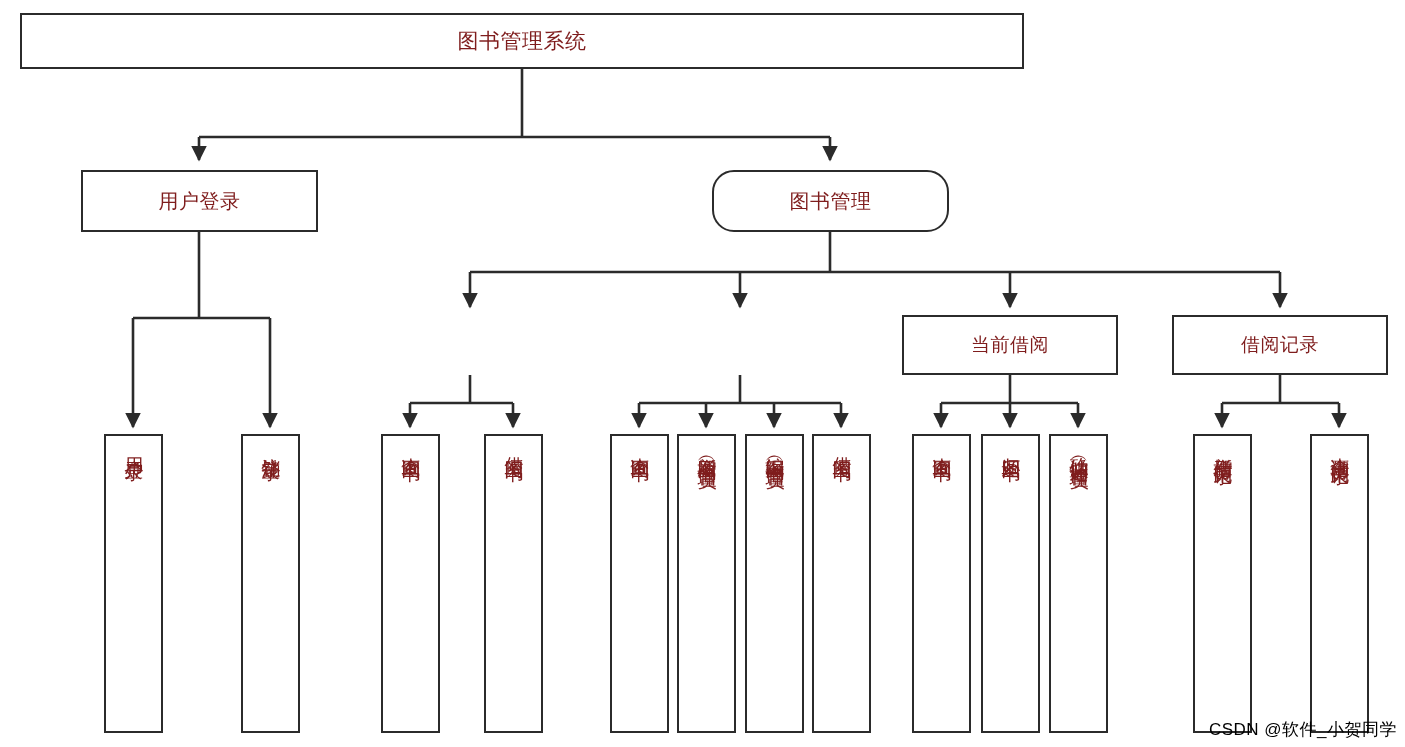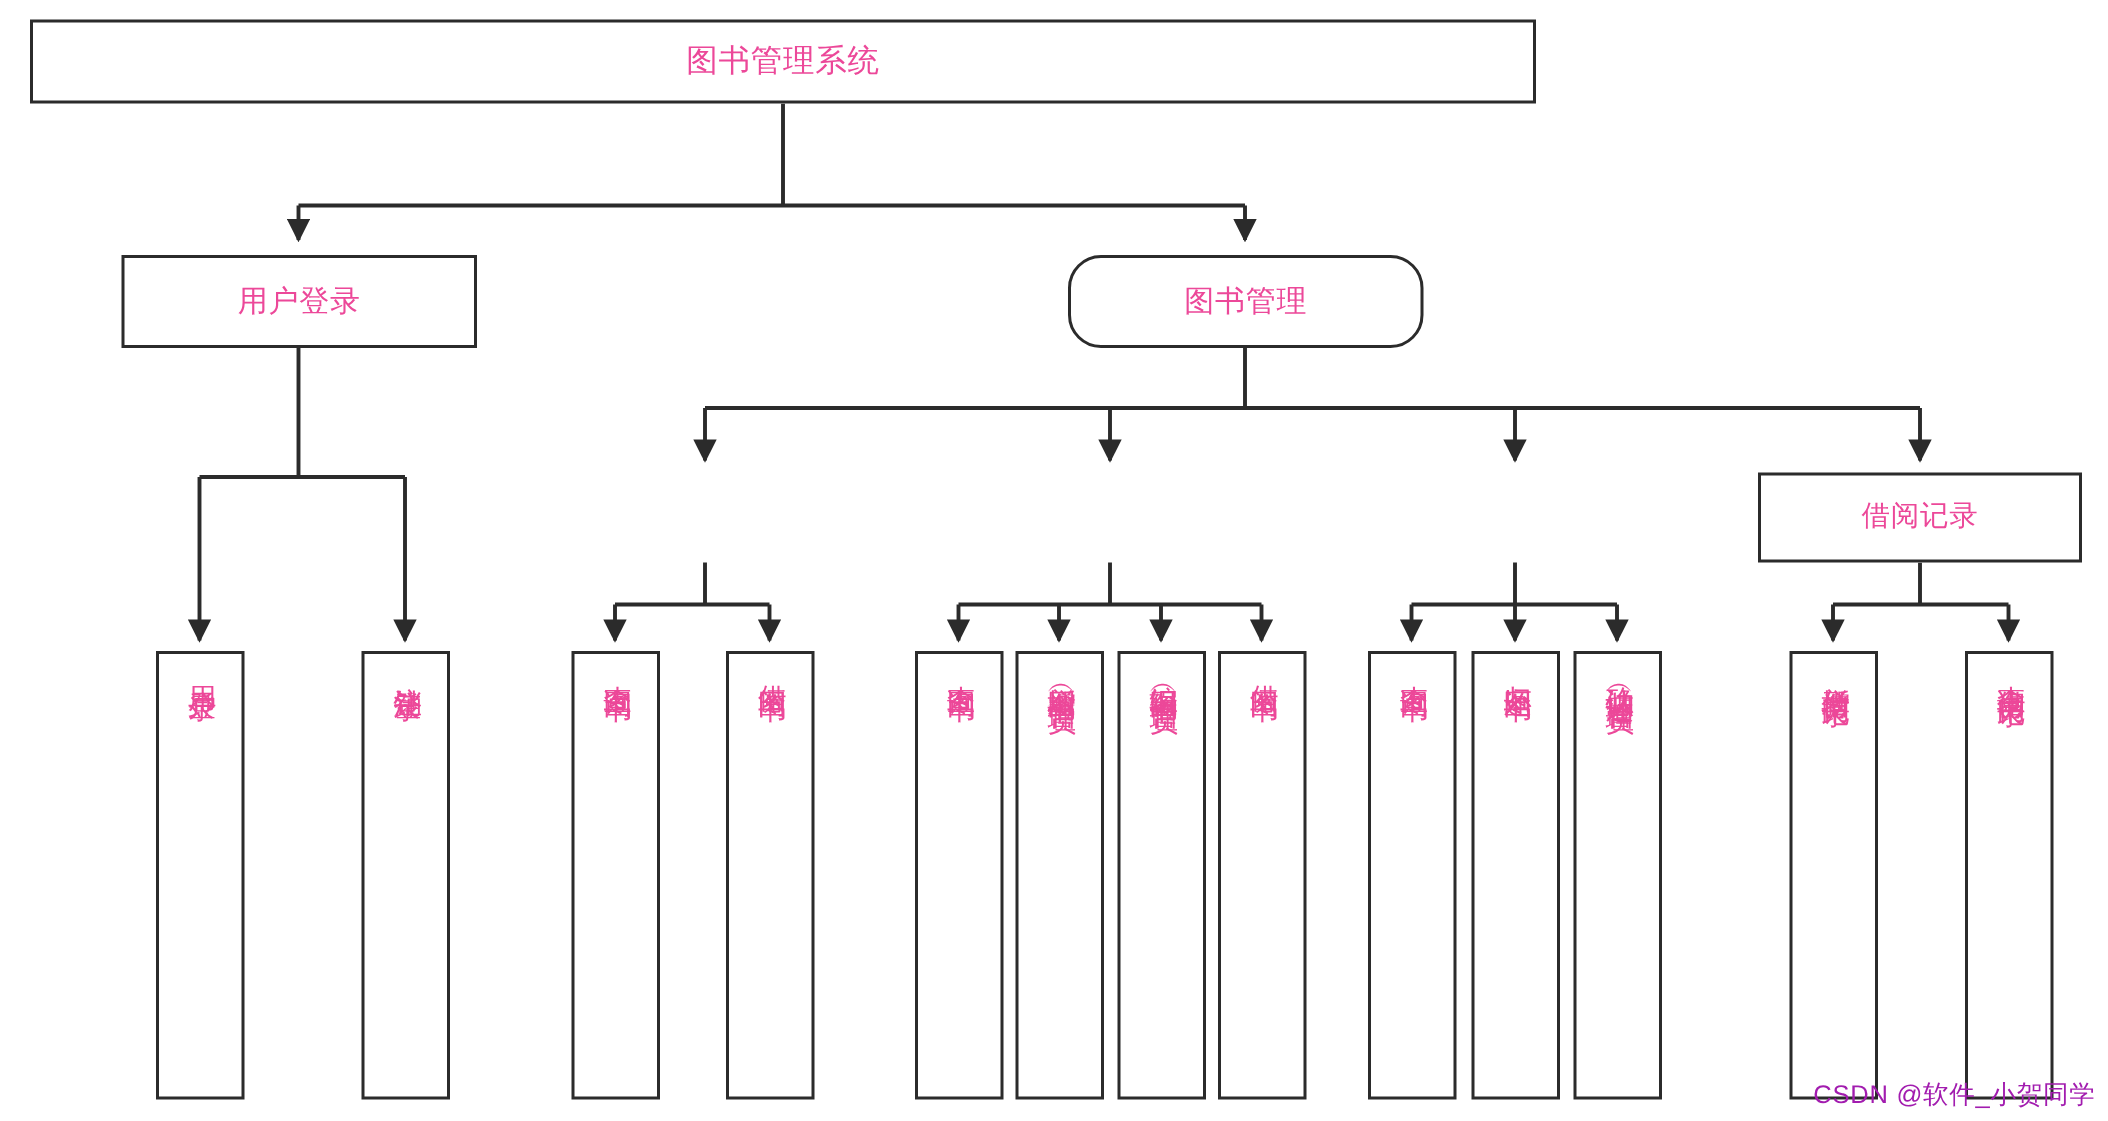--- a/index.html
+++ b/index.html
@@ -27,21 +27,21 @@
     pointer-events: none;
   }
   .node {
     position: absolute;
     box-sizing: border-box;
     background: #ffffff;
     border: 2px solid #2b2b2b;
     display: flex;
     align-items: center;
     justify-content: center;
-    color: #ec4899;
+    color: #7f1d1d;
     z-index: 2;
   }
   .node.root {
     font-size: 21px;
   }
   .node.level2 {
     font-size: 20px;
   }
   .node.level3 {
     font-size: 19px;
@@ -63,21 +63,21 @@
     line-height: 1.2;
     letter-spacing: 2px;
     white-space: nowrap;
     text-align: center;
   }
   .watermark {
     position: absolute;
     right: 8px;
     bottom: 6px;
     font-size: 17px;
-    color: #a21caf;
+    color: #000000;
     letter-spacing: 0.5px;
     z-index: 5;
     white-space: nowrap;
   }
 </style>
 </head>
 <body>
 
 <div id="canvas">
 
@@ -135,20 +135,23 @@
     <span class="label">图书管理系统</span>
   </div>
 
   <div class="node level2" style="left:81px; top:170px; width:237px; height:62px;">
     <span class="label">用户登录</span>
   </div>
   <div class="node level2" style="left:712px; top:170px; width:237px; height:62px;border-radius:22px;">
     <span class="label">图书管理</span>
   </div>
 
+  <div class="node level3" style="left:902px; top:315px; width:216px; height:60px;">
+    <span class="label">当前借阅</span>
+  </div>
   <div class="node level3" style="left:1172px; top:315px; width:216px; height:60px;text-align:right;">
     <span class="label">借阅记录</span>
   </div>
 
   <div class="node leaf" style="left:104px; top:434px; width:59px; height:299px;">
     <span class="label">用户登录</span>
   </div>
   <div class="node leaf" style="left:241px; top:434px; width:59px; height:299px;">
     <span class="label">注销登录</span>
   </div>

